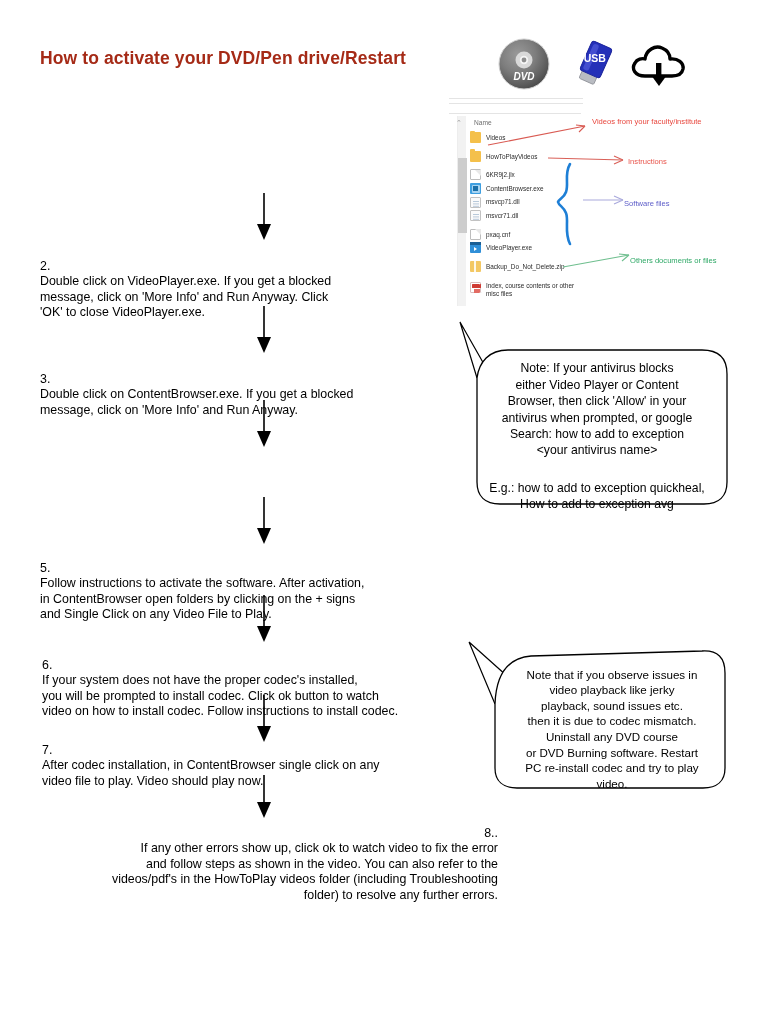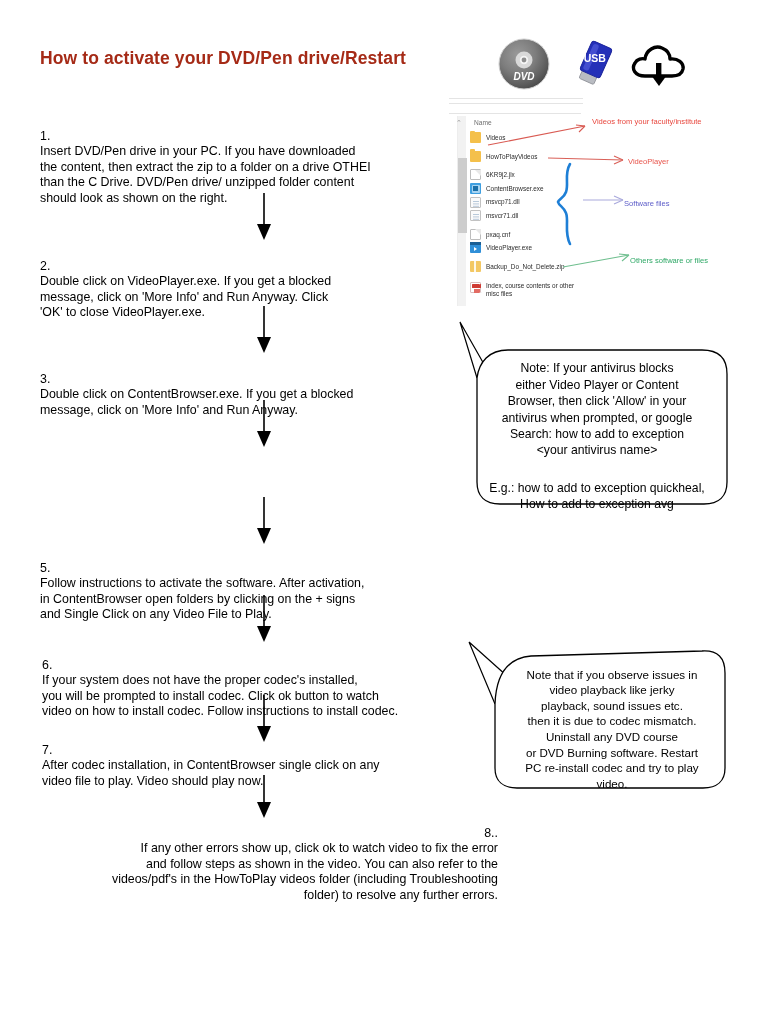--- a/index.html
+++ b/index.html
@@ -329,27 +329,20 @@
     </svg>
 
     <svg class="media-icon" id="cloud-icon" width="62" height="52" viewBox="0 0 62 52">
       <path d="M17 38 C7 38 3 31 7 25 C9 21 14 20 17 21 C18 12 27 7 34 10
                C39 12 42 16 42 21 C50 20 56 25 55 31 C54 36 49 38 44 38 Z" fill="none" stroke="#000000" stroke-width="3.4" stroke-linejoin="round"></path>
       <rect x="28" y="25" width="5.4" height="14" fill="#000000"></rect>
       <path d="M23 37 L39 37 L31 48 Z" fill="#000000"></path>
     </svg>
   </div>
 
-  <div class="step" style="left:40px; top:113px; width:400px;">
-    <span class="num">1. </span>
-    <span>Insert DVD/Pen drive in your PC. If you have downloaded
-the content, then extract the zip to a folder on a drive OTHEI
-than the C Drive. DVD/Pen drive/ unzipped folder content
-should look as shown on the right.</span>
-  </div>
 
   <div class="step" style="left:40px; top:243px; width:400px;">
     <span class="num">2. </span>
     <span>Double click on VideoPlayer.exe. If you get a blocked
  message, click on 'More Info' and Run Anyway. Click
 'OK' to close VideoPlayer.exe.</span>
   </div>
 
   <div class="step" style="left:40px; top:356px; width:410px;">
     <span class="num">3. </span>
@@ -486,23 +479,23 @@
 
       <path d="M140 108 L180 108" fill="none" stroke="#A9A9DC" stroke-width="1.1"></path>
       <path d="M180 108 L171 104 M180 108 L171 112" fill="none" stroke="#A9A9DC" stroke-width="1.1"></path>
 
       <path d="M120 175 L186 163" fill="none" stroke="#6FBF8F" stroke-width="1.1"></path>
       <path d="M186 163 L176 162 M186 163 L179 169" fill="none" stroke="#6FBF8F" stroke-width="1.1"></path>
     </svg>
   </div>
 
   <div class="annot" id="annot-videos">Videos from your faculty/institute</div>
-  <div class="annot" id="annot-instructions">VideoPlayer</div>
+  <div class="annot" id="annot-instructions">Instructions</div>
   <div class="annot" id="annot-software">Software files</div>
-  <div class="annot" id="annot-others">Others software or files</div>
+  <div class="annot" id="annot-others">Others documents or files</div>
 
   <svg class="callout-svg" style="left:405px; top:300px;" width="330" height="215" viewBox="0 0 330 215">
     <path d="M63 38
              C58 30 57 24 58 20
              L54 22
              L63 38 Z" fill="#ffffff"></path>
     <path d="M55 22 L88 80 M55 22 L72 78" fill="none" stroke="#000" stroke-width="1.2"></path>
     <path d="M72 78
              C74 62 84 50 103 50
              L297 50

